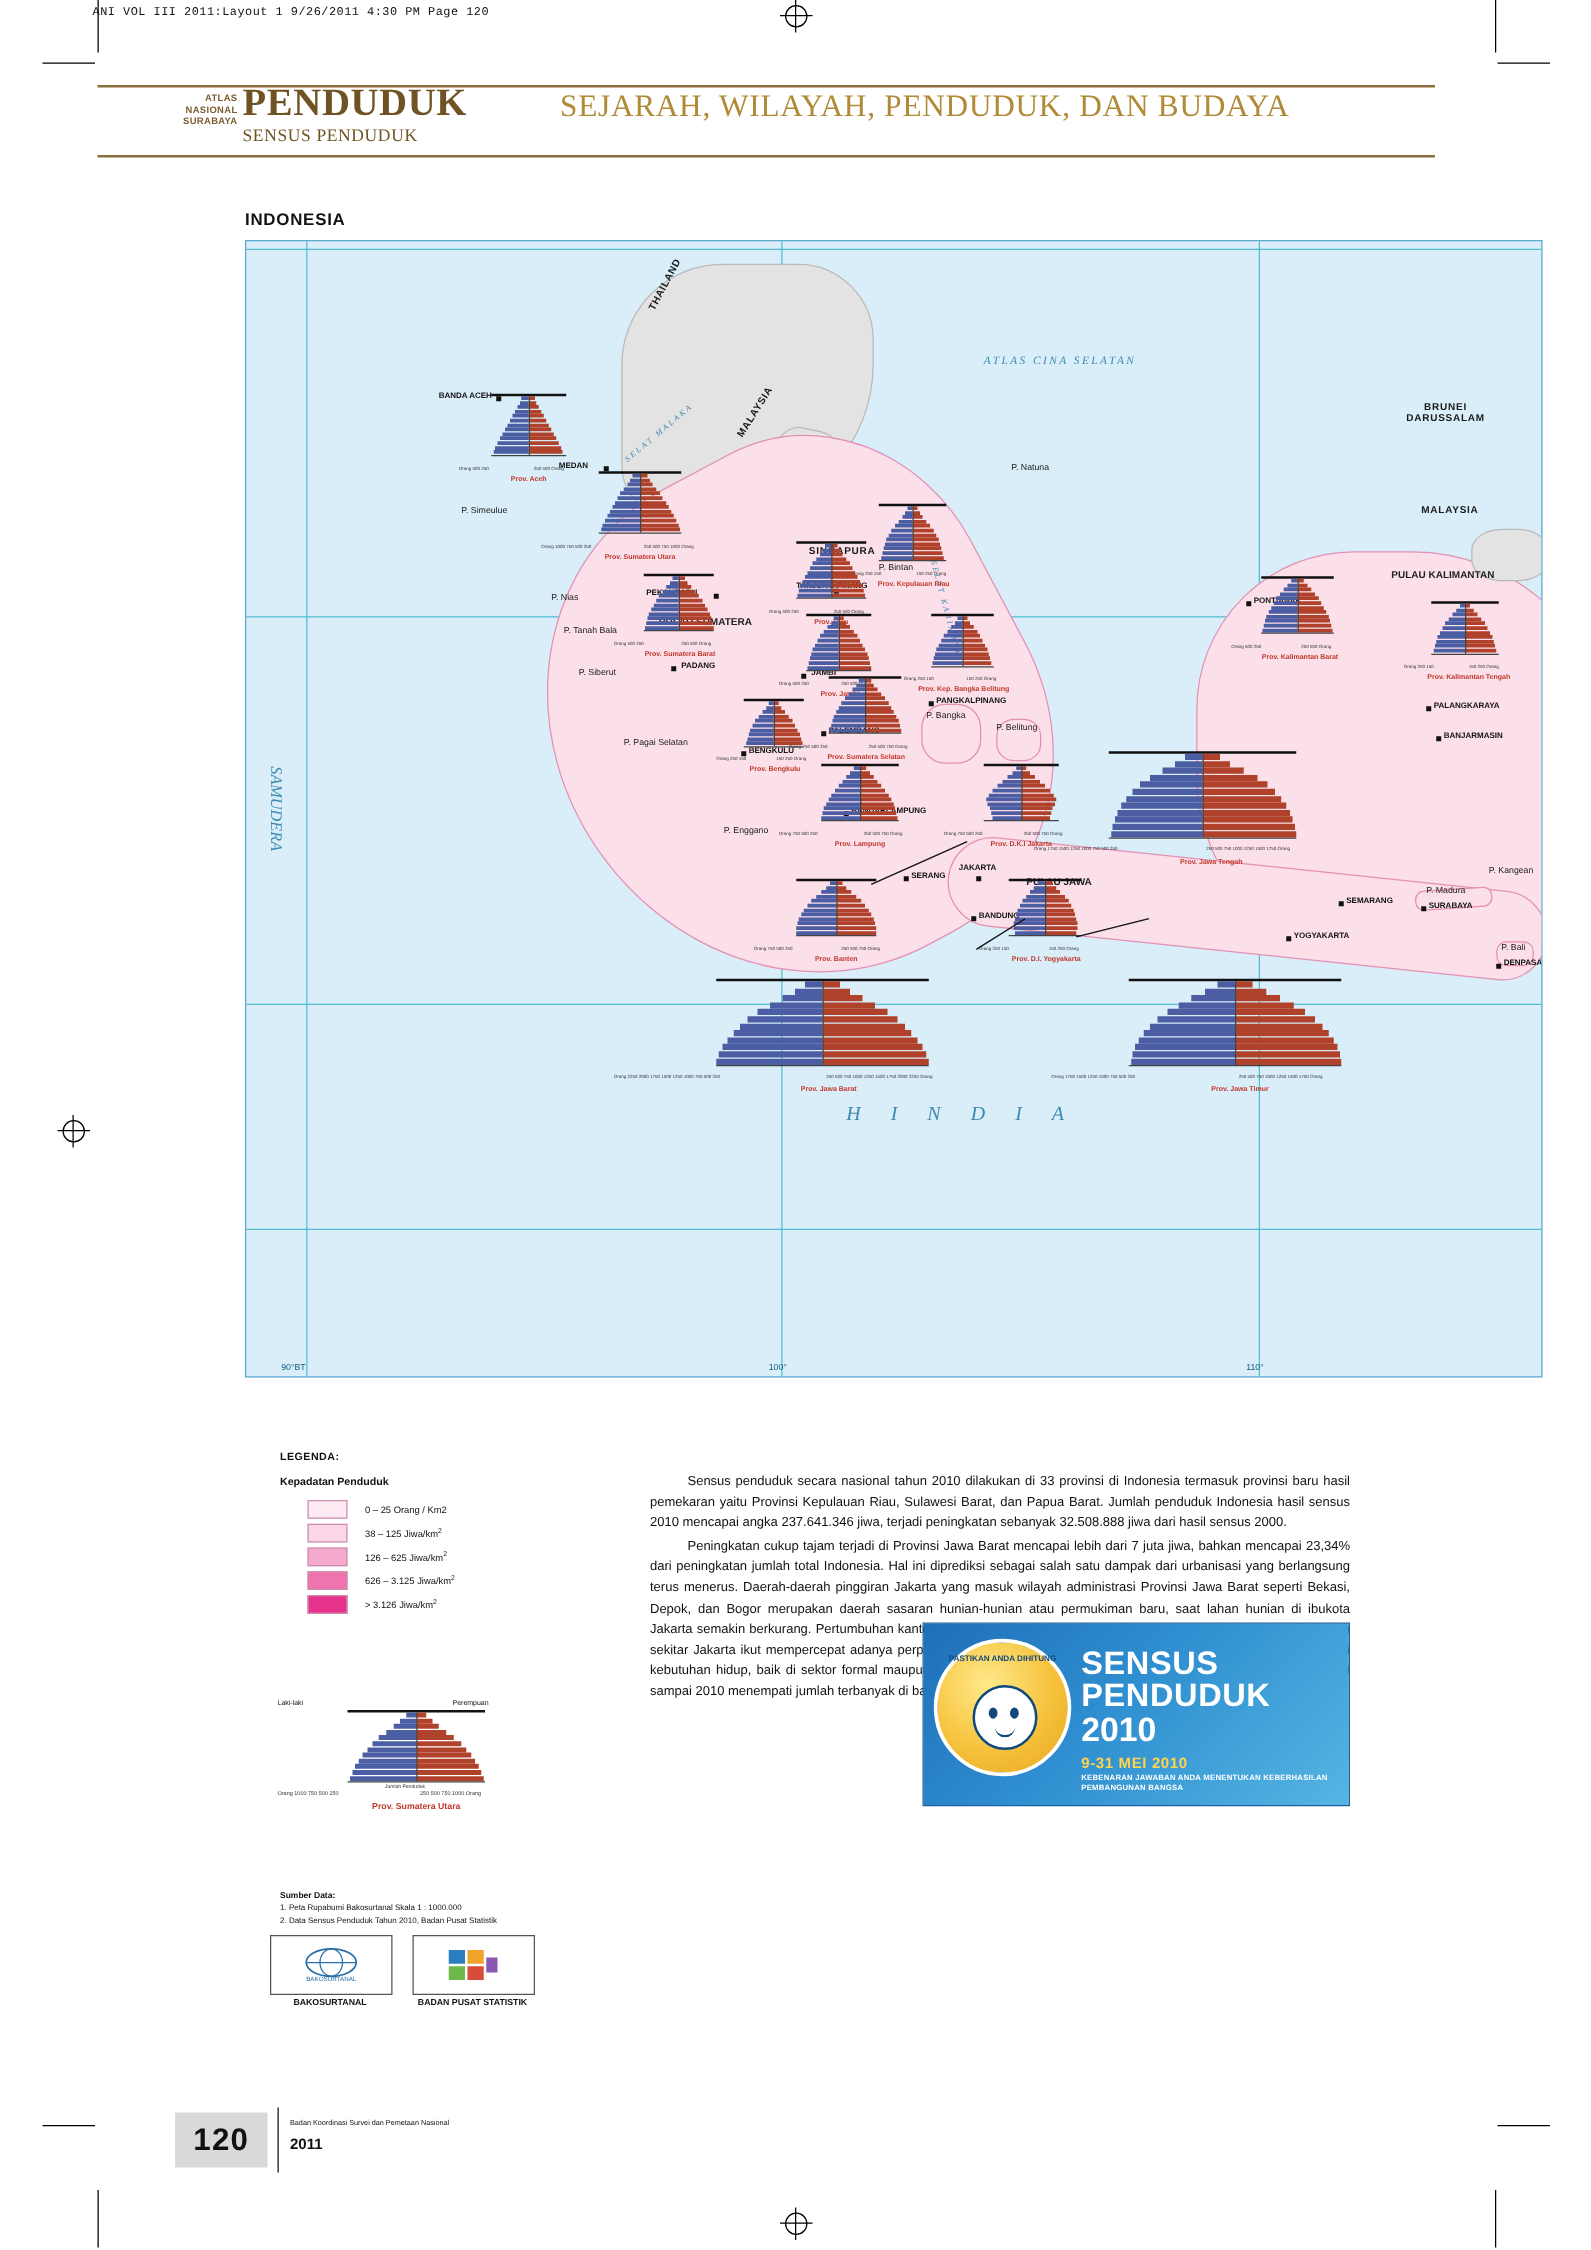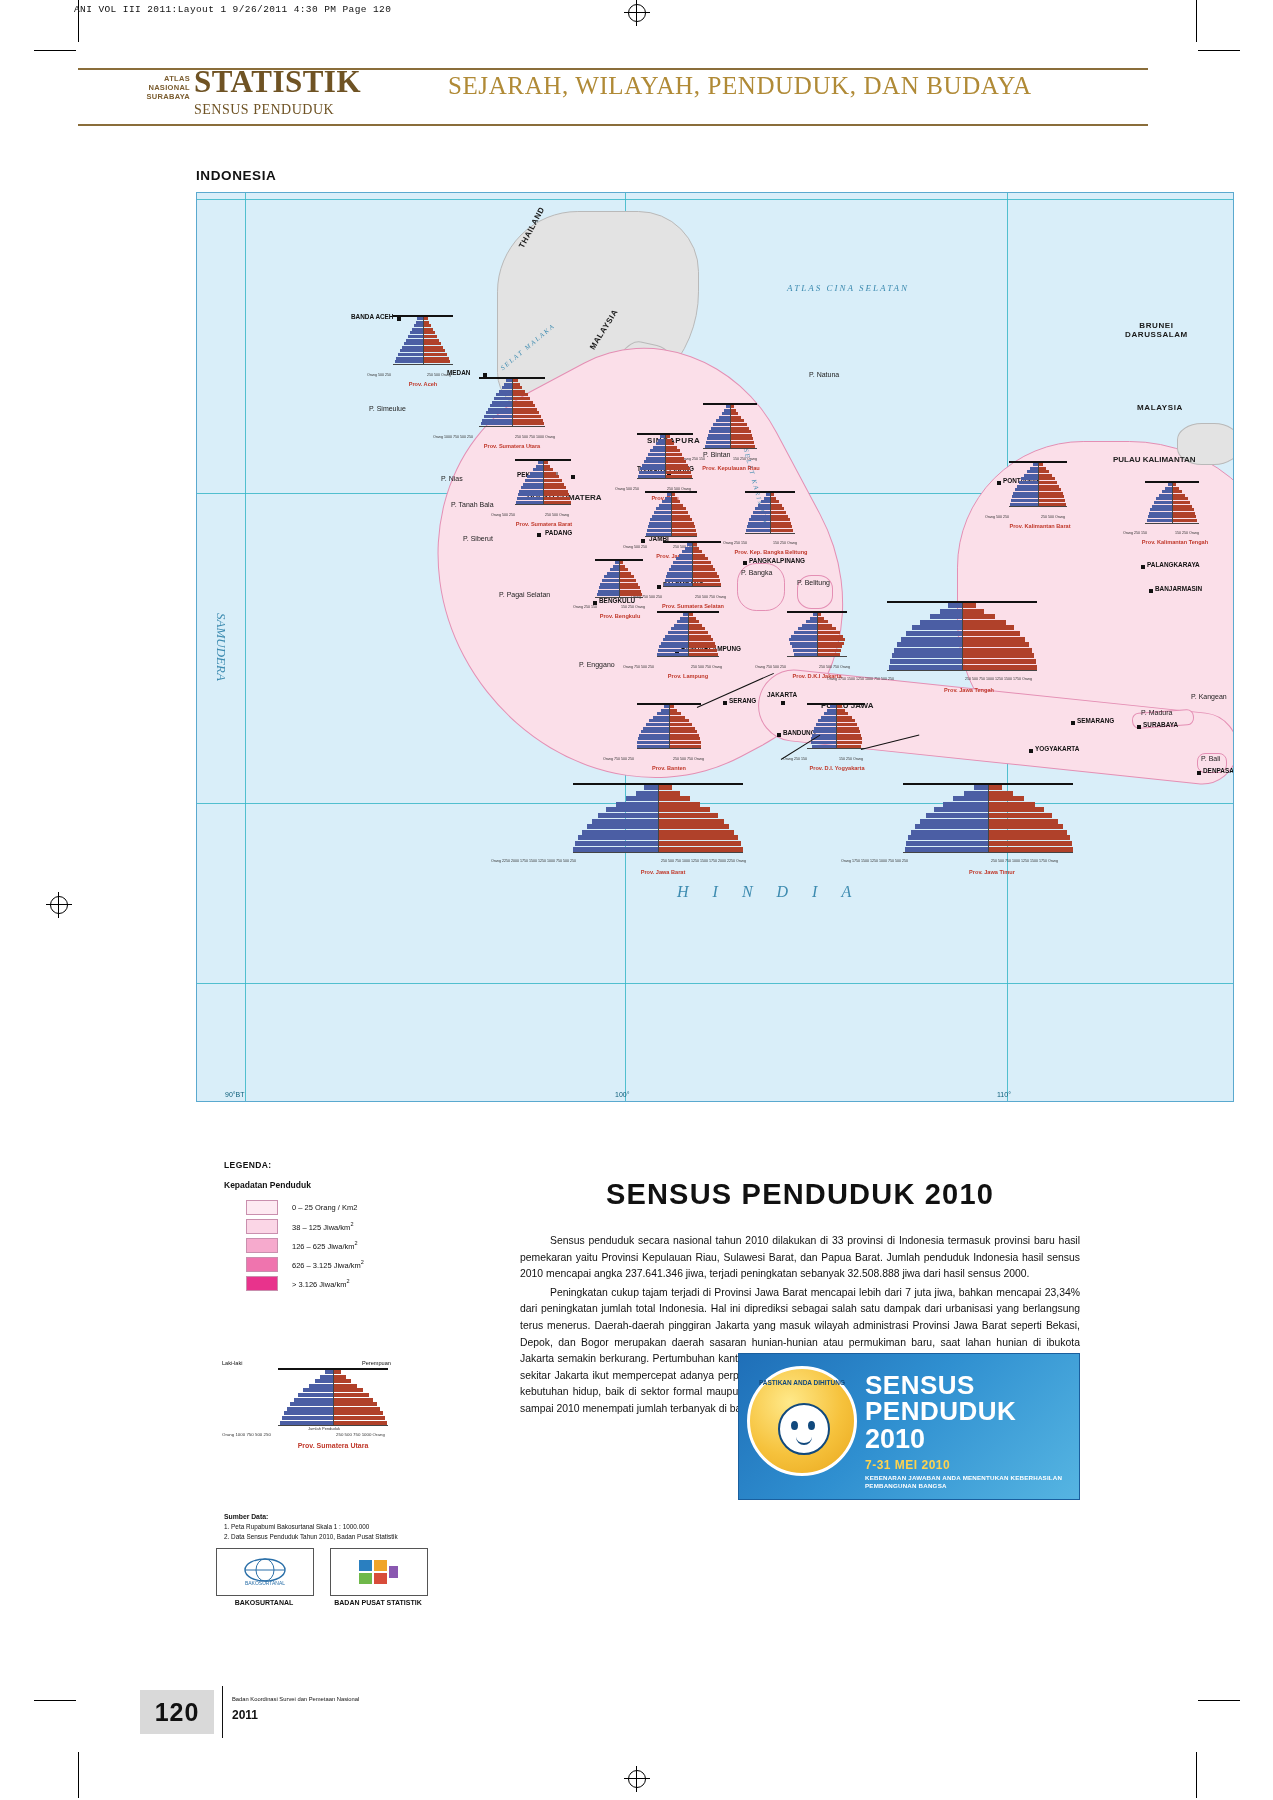--- a/index.html
+++ b/index.html
@@ -180,21 +180,21 @@
     </div>
   <div class="regmark" style="left:624px;top:1766px;">
       <div class="regcircle"></div>
     </div>
 
   <div class="slugline">ANI VOL III 2011:Layout 1  9/26/2011  4:30 PM  Page 120</div>
 
   <div class="hdr">
     <div class="hdr-rule-top"></div>
     <div class="atlas-mark">ATLAS NASIONAL SURABAYA</div>
-    <div class="penduduk">STATISTIK</div>
+    <div class="penduduk">PENDUDUK</div>
     <div class="sensus-sub">SENSUS PENDUDUK</div>
     <div class="hdr-title">SEJARAH, WILAYAH, PENDUDUK, DAN BUDAYA</div>
     <div class="hdr-rule-bot"></div>
   </div>
 
   <div class="map-label">INDONESIA</div>
 
   <div class="mapbox">
 
     <div class="grid-v" style="left:48px;"></div>
@@ -1466,37 +1466,36 @@
           <rect x="4" y="17" width="13" height="11" fill="#6fb84a"></rect>
           <rect x="19" y="17" width="13" height="11" fill="#d84c3a"></rect>
           <rect x="34" y="10" width="9" height="12" fill="#8a58b0"></rect>
         </svg>
       </div>
       <div class="logocap">BADAN PUSAT STATISTIK</div>
     </div>
   </div>
 
   <div class="article">
-    <div class="art-title">SENSUS PENDUDUK 2010</div>
     <div class="art-wrap">
       <p class="art-p">Sensus penduduk secara nasional tahun 2010 dilakukan di 33 provinsi di Indonesia termasuk provinsi baru hasil pemekaran yaitu Provinsi Kepulauan Riau, Sulawesi Barat, dan Papua Barat. Jumlah penduduk Indonesia hasil sensus 2010 mencapai angka 237.641.346 jiwa, terjadi peningkatan sebanyak 32.508.888  jiwa dari hasil sensus 2000.</p>
       <p class="art-p" style="shape-outside:none;">Peningkatan cukup tajam terjadi di Provinsi Jawa Barat mencapai lebih dari 7 juta jiwa, bahkan mencapai 23,34% dari peningkatan jumlah total Indonesia. Hal ini diprediksi sebagai salah satu dampak dari urbanisasi yang berlangsung terus menerus. Daerah-daerah pinggiran Jakarta yang masuk wilayah administrasi Provinsi Jawa Barat seperti Bekasi, Depok, dan Bogor merupakan daerah sasaran hunian-hunian atau permukiman baru, saat lahan hunian di ibukota Jakarta semakin berkurang. Pertumbuhan kantong-kantong industri, jasa dan perkantoran yang tumbuh subur di wilayah sekitar Jakarta ikut mempercepat adanya perpindahan penduduk dari daerah lain menuju tempat baru demi memenuhi kebutuhan hidup, baik di sektor formal maupun informal. Jumlah penduduk di Provinsi Jawa Barat mulai sensus 1990 sampai 2010 menempati jumlah terbanyak di banding provinsi lainnya.</p>
 
       <div class="poster">
         <div class="badge">
           <div class="bt">PASTIKAN ANDA DIHITUNG</div>
           <div class="face">
             <div class="eye" style="left:11px;"></div>
             <div class="eye" style="left:28px;"></div>
             <div class="mouth"></div>
           </div>
         </div>
         <div class="bigtext">SENSUS PENDUDUK</div>
         <div class="yr">2010</div>
-        <div class="date">7-31 MEI 2010</div>
+        <div class="date">9-31 MEI 2010</div>
         <div class="tag">KEBENARAN JAWABAN ANDA MENENTUKAN KEBERHASILAN PEMBANGUNAN BANGSA</div>
       </div>
     </div>
   </div>
 
   <div class="pagebox">120</div>
   <div class="footline"></div>
   <div class="foot-src">Badan Koordinasi Survei dan Pemetaan Nasional</div>
   <div class="foot-year">2011</div>
 

